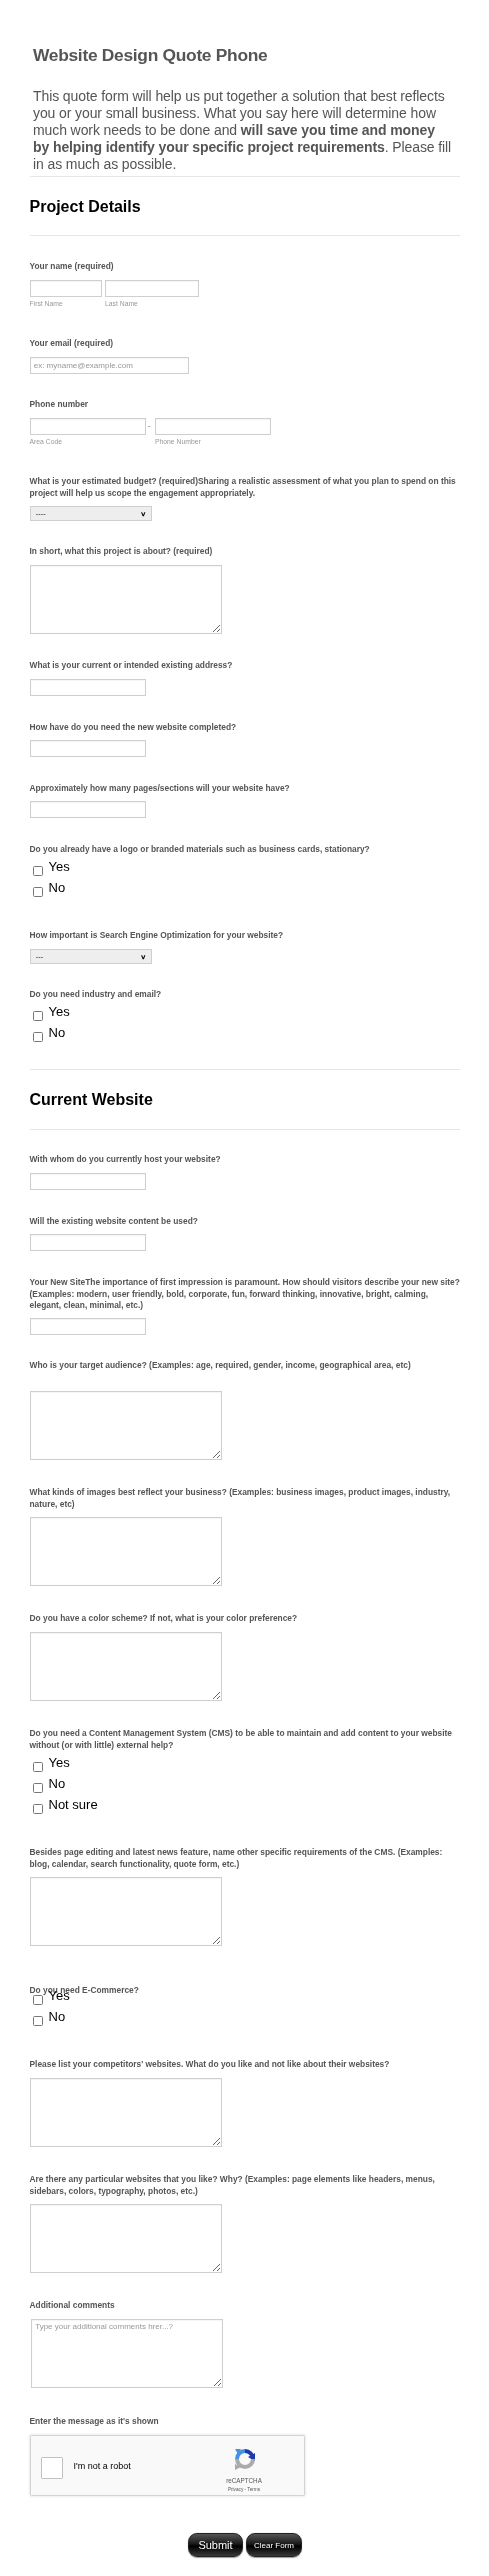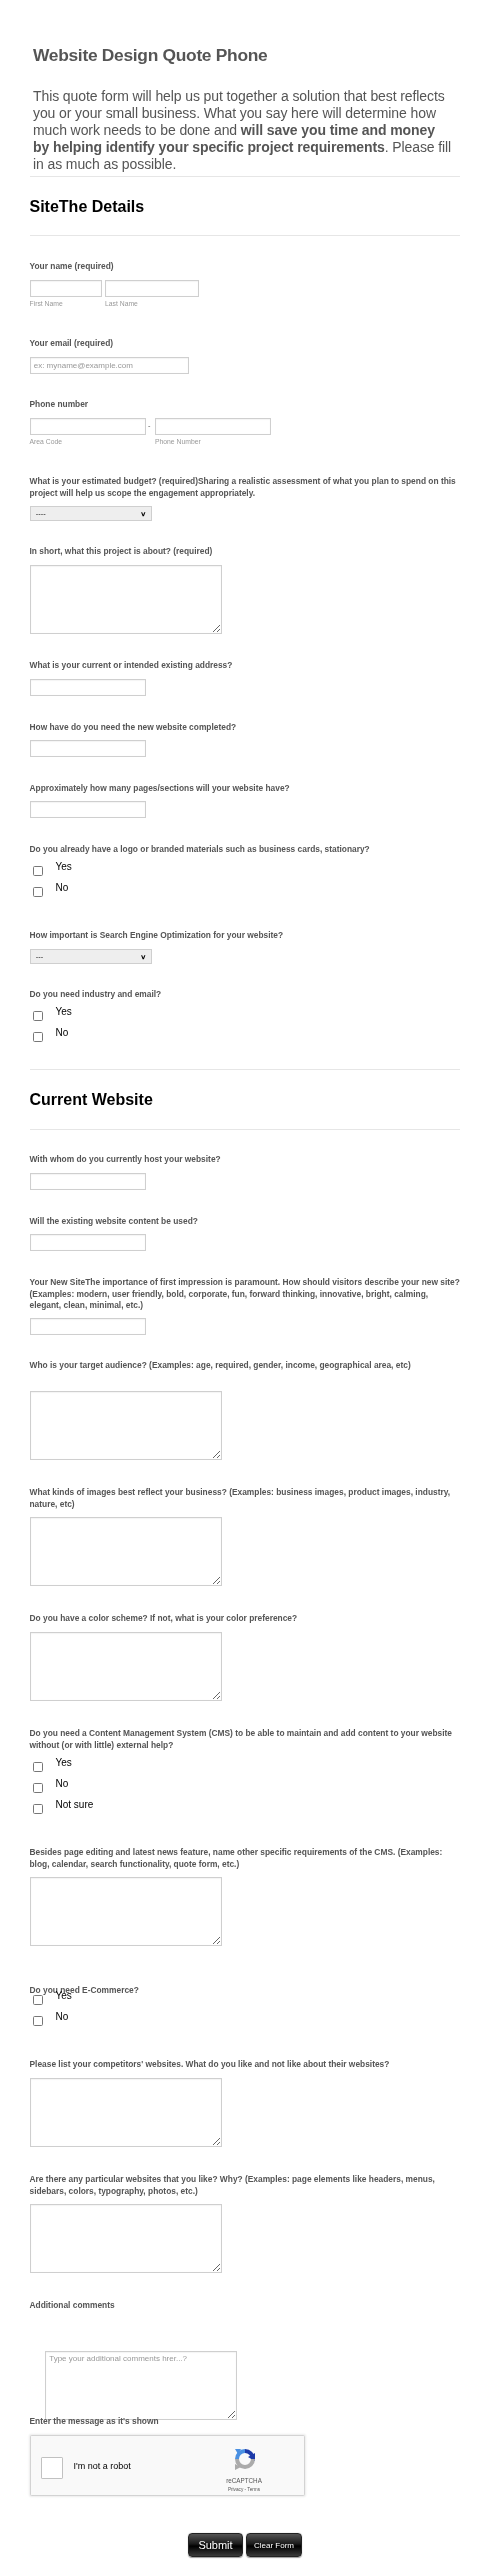--- a/index.html
+++ b/index.html
@@ -13,37 +13,37 @@
   .section-title { left: 29.5px; font-size: 16px; font-weight: bold; color: #000000; line-height: 19px; margin: 0; }
   .label { left: 29.5px; width: 432px; font-size: 8.4px; font-weight: bold; color: #555555; line-height: 11.6px; }
   .hint { font-size: 6.8px; color: #999999; line-height: 8.4px; }
   .textbox { border: 0.5px solid #cfcfcf; box-shadow: inset 0 0.5px 1.1px rgba(0,0,0,0.08); background: #ffffff; height: 17.4px; font-family: "Liberation Sans", sans-serif; font-size: 8px; padding: 2.1px 3.2px; color: #555; }
   .textbox::placeholder { color: #999999; }
   textarea.textbox { resize: both; height: 69px; width: 192px; }
   .select { background: #eeeeee; border: 0.5px solid #cfcfcf; height: 15.3px; width: 122px; font-size: 7.4px; color: #000; padding: 0 5.3px; display: flex; align-items: center; justify-content: space-between; font-family: "Liberation Sans", sans-serif; }
   .select .chev { font-weight: bold; font-size: 6.3px; transform: scaleX(1.3); }
   .cb-row { left: 33px; display: flex; align-items: flex-start; height: 12.6px; }
   .cb { width: 9.5px; height: 10px; border: 0.8px solid #777; border-radius: 1.6px; background: #fff; margin-top: 3.7px; }
-  .cb-label { margin-left: 13px; font-size: 10px; color: #000000; line-height: 10.5px; }
+  .cb-label { margin-left: 6px; font-size: 13px; color: #000000; line-height: 10.5px; }
   .recaptcha { left: 29.5px; width: 275px; height: 61px; background: #f9f9f9; border: 0.5px solid #d3d3d3; border-radius: 1.6px; box-shadow: 0 0 2.1px 0.5px rgba(0,0,0,0.08); }
   .rc-check { position: absolute; left: 10px; top: 20.5px; width: 22.6px; height: 22.6px; border: 1.1px solid #c1c1c1; border-radius: 1.1px; background: #fff; }
   .rc-text { position: absolute; left: 43px; top: 25px; font-size: 9px; color: #000; font-family: "Liberation Sans", sans-serif; }
   .rc-logo { position: absolute; left: 202px; top: 10.5px; width: 24px; height: 24px; }
   .rc-brand { position: absolute; left: 187px; top: 41px; width: 53px; text-align: center; font-size: 6.3px; color: #555; }
   .rc-links { position: absolute; left: 184px; top: 51px; width: 59px; text-align: center; font-size: 4.7px; color: #555; }
-  .btn { height: 24px; background: linear-gradient(#555555, #1a1a1a 45%, #000 55%, #3a3a3a); color: #ffffff; border: 0.5px solid #222; border-radius: 4px; font-family: "Liberation Sans", sans-serif; display: flex; align-items: center; justify-content: center; box-shadow: 0 0.5px 1.1px rgba(0,0,0,0.4); }
+  .btn { height: 24px; background: linear-gradient(#555555, #1a1a1a 45%, #000 55%, #3a3a3a); color: #ffffff; border: 0.5px solid #222; border-radius: 9px; font-family: "Liberation Sans", sans-serif; display: flex; align-items: center; justify-content: center; box-shadow: 0 0.5px 1.1px rgba(0,0,0,0.4); }
 </style>
 </head>
 <body>
 
 <h1 class="abs title">Website Design Quote Phone</h1>
 <div class="abs desc"><span>This quote form will help us put together a solution that best reflects you or your small business. What you say here will determine how much work needs to be done and </span><b>will save you time and money by helping identify your specific project requirements</b><span>. Please fill in as much as possible.</span></div>
 
 <div class="abs divider" style="top:176px"></div>
-<h2 class="abs section-title" style="top:197px">SiteThe Details</h2>
+<h2 class="abs section-title" style="top:197px">Project Details</h2>
 <div class="abs divider" style="top:235px"></div>
 
 <div class="abs label" style="top:261px">Your name (required)</div>
 <input class="abs textbox" style="left: 29.5px; top: 280px; width: 72px;" value="">
 <input class="abs textbox" style="left: 105px; top: 280px; width: 94px;" value="">
 <div class="abs hint" style="left:29.5px;top:300px">First Name</div>
 <div class="abs hint" style="left:105px;top:300px">Last Name</div>
 
 <div class="abs label" style="top:338px">Your email (required)</div>
 <input class="abs textbox" style="left: 29.5px; top: 357px; width: 159px;" placeholder="ex: myname@example.com">
@@ -148,21 +148,21 @@
     <span class="cb-label">No</span>
   </div>
 
 <div class="abs label" style="top:2059px">Please list your competitors' websites. What do you like and not like about their websites?</div>
 <textarea class="abs textbox" style="left: 29.5px; top: 2078px;"></textarea>
 
 <div class="abs label" style="top:2174px">Are there any particular websites that you like? Why? (Examples: page elements like headers, menus, sidebars, colors, typography, photos, etc.)</div>
 <textarea class="abs textbox" style="left: 29.5px; top: 2204px;"></textarea>
 
 <div class="abs label" style="top:2300px">Additional comments</div>
-<textarea class="abs textbox" style="left: 45px; top: 2319px; margin-top: 32px;" placeholder="Type your additional comments hrer...?"></textarea>
+<textarea class="abs textbox" style="left: 31px; top: 2319px;" placeholder="Type your additional comments hrer...?"></textarea>
 
 <div class="abs label" style="top:2416px">Enter the message as it's shown</div>
 <div class="abs recaptcha" style="top:2435px">
   <div class="rc-check"></div>
   <div class="rc-text">I'm not a robot</div>
   <svg class="rc-logo" viewBox="0 0 48 48">
     <path d="M24 4 A20 20 0 0 1 44 24 L36 24 A12 12 0 0 0 24 12 Z" fill="#1c3aa9"></path>
     <polygon points="44,12 44,28 30,20" fill="#1c3aa9"></polygon>
     <path d="M4 24 A20 20 0 0 1 24 4 L24 12 A12 12 0 0 0 12 24 Z" fill="#4a90e2"></path>
     <polygon points="16,4 4,4 10,14" fill="#4a90e2"></polygon>

